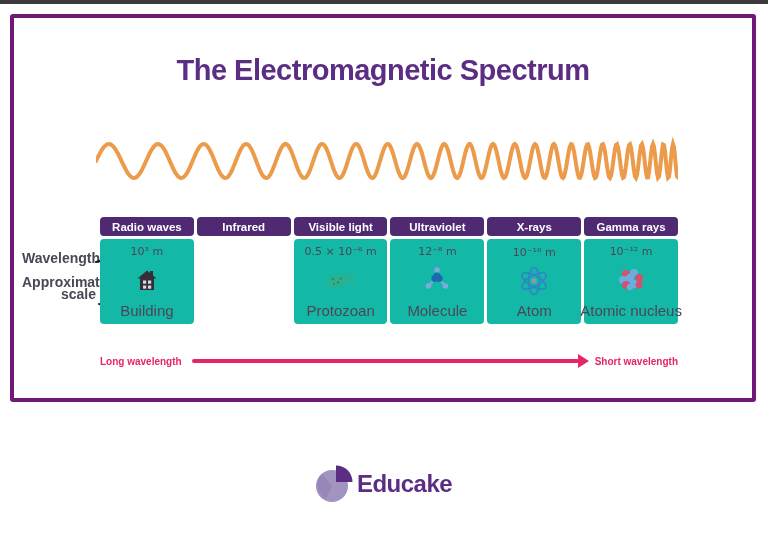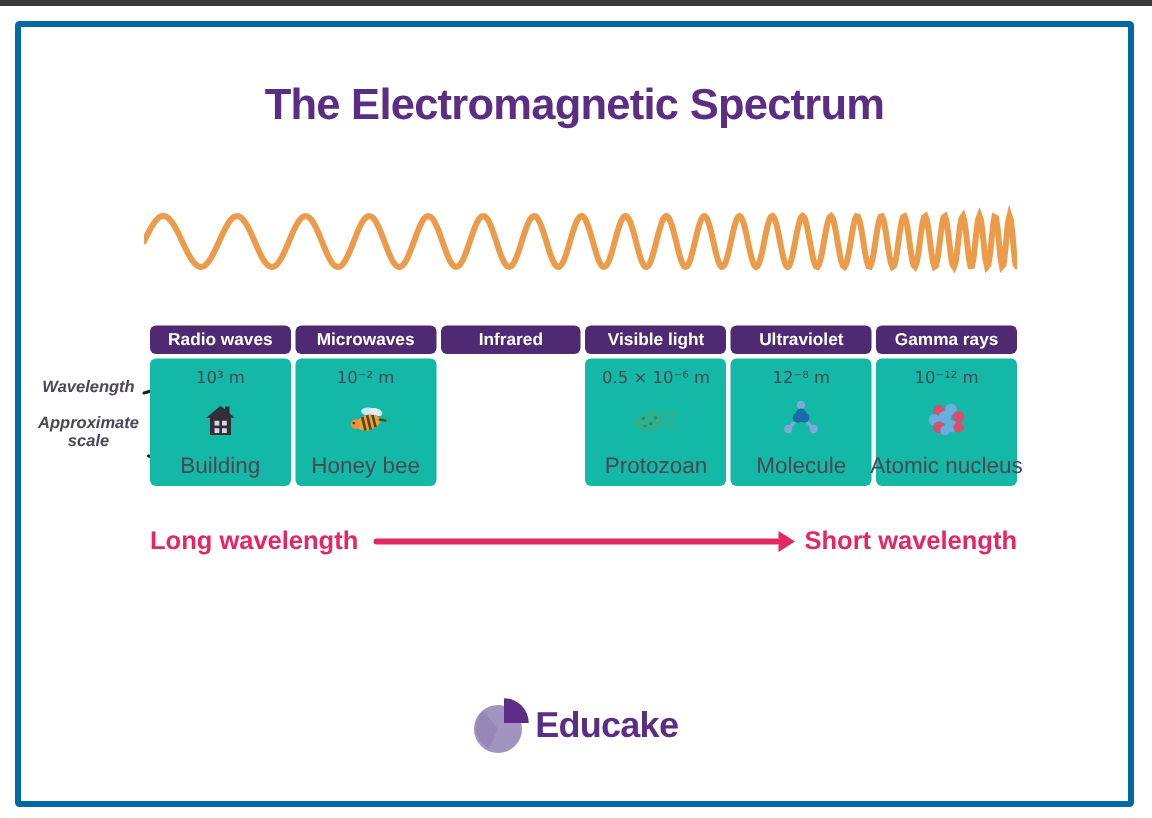--- a/index.html
+++ b/index.html
@@ -2,22 +2,22 @@
 <html><head>
 <meta charset="utf-8">
 <style>
   html,body{margin:0;padding:0;}
   body{
     width:768px;height:545px;position:relative;overflow:hidden;background:#ffffff;
     font-family:"Liberation Sans","DejaVu Sans",sans-serif;
   }
   .top-strip{position:absolute;left:0;top:0;width:768px;height:4px;background:#3a3a3a;}
   .frame{
-    position:absolute;left:10px;top:14px;width:746px;height:524px;
-    border:4px solid #0369a1;border-radius:3px;box-sizing:border-box;background:#ffffff;
+    position:absolute;left:10px;top:14px;width:746px;height:388px;
+    border:4px solid #701a75;border-radius:3px;box-sizing:border-box;background:#ffffff;
   }
   .title{
     position:absolute;left:0;top:36px;width:100%;text-align:center;
     font-size:29px;font-weight:bold;color:#5b2d84;letter-spacing:-0.5px;
   }
   .wave-svg{position:absolute;left:82px;top:112px;width:582px;height:62px;}
 
   
   .table{position:absolute;left:86px;top:199px;width:578px;display:flex;gap:3px;}
   .col{flex:1;display:flex;flex-direction:column;min-width:0;}
@@ -28,28 +28,28 @@
   .col-body{
     background:#14b8a6;border-radius:4px;margin-top:3px;height:85px;
     display:flex;flex-direction:column;align-items:center;justify-content:space-between;
     padding:6px 0 5px;box-sizing:border-box;
   }
   .wavelength{font-size:11px;color:#4d4656;font-family:"DejaVu Sans","Liberation Sans",sans-serif;white-space:nowrap;}
   .scale-label{font-size:15px;color:#4d4656;white-space:nowrap;}
   .cell-icon{display:flex;align-items:center;justify-content:center;height:32px;}
 
   
-  .ann{position:absolute;left:8px;width:74px;text-align:center;font-size:11px;font-weight:bold;color:#4d4656;line-height:12px;font-style:italic;}
+  .ann{position:absolute;left:8px;width:74px;text-align:right;font-size:14px;font-weight:bold;color:#4d4656;line-height:12px;}
   .ann-wavelength{top:234px;}
   .ann-scale{top:258px;}
   .pointer-svg{position:absolute;left:80px;top:230px;width:44px;height:66px;}
 
   
   .trends{position:absolute;left:86px;top:334px;width:578px;}
-  .trend-row{display:flex;align-items:center;height:18px;margin-bottom:8px;font-size:17px;font-weight:bold;}
+  .trend-row{display:flex;align-items:center;height:18px;margin-bottom:8px;font-size:10px;font-weight:bold;}
   .trend-label{white-space:nowrap;}
   .trend-line{flex:1;height:4px;border-radius:2px;background:currentColor;margin:0 16px 0 10px;position:relative;}
   .trend-line::after{
     content:"";position:absolute;right:-10px;top:-5px;width:0;height:0;
     border-left:11px solid;border-left-color:currentColor;
     border-top:7px solid transparent;border-bottom:7px solid transparent;
   }
   
   .footer{position:absolute;left:0;top:446px;width:100%;display:flex;align-items:center;justify-content:center;gap:3px;}
   .brand-text{font-size:24px;font-weight:bold;color:#5b2d84;letter-spacing:-0.5px;}
@@ -88,40 +88,20 @@
             <rect x="9" y="13.5" width="3.2" height="3.2" fill="#dbd4e3"></rect>
             <rect x="14" y="13.5" width="3.2" height="3.2" fill="#dbd4e3"></rect>
             <rect x="9" y="18.5" width="3.2" height="3.2" fill="#dbd4e3"></rect>
             <rect x="14" y="18.5" width="3.2" height="3.2" fill="#dbd4e3"></rect>
           </svg>
         </span>
         <span class="scale-label">Building</span>
       </div>
     </div>
 
-    <div class="col">
-      <div class="col-header">Microwaves</div>
-      <div class="col-body">
-        <span class="wavelength">10⁻² m</span>
-        <span class="cell-icon">
-          <svg width="30" height="26" viewBox="0 0 30 26">
-            <g transform="rotate(-14 15 13)">
-              <ellipse cx="18" cy="8" rx="5" ry="2.8" fill="#cfe4f2" transform="rotate(20 18 8)"></ellipse>
-              <ellipse cx="23" cy="9.5" rx="4.2" ry="2.4" fill="#e3eff7" transform="rotate(35 23 9.5)"></ellipse>
-              <ellipse cx="16" cy="15" rx="8" ry="5.2" fill="#f0a23a"></ellipse>
-              <path d="M13,10.4 L13,19.6 M16.5,10 L16.5,20 M20,10.8 L20,19.2" stroke="#5b431c" stroke-width="1.8" fill="none"></path>
-              <circle cx="7.5" cy="14" r="3.2" fill="#e8923a"></circle>
-              <circle cx="6.6" cy="13" r="0.8" fill="#3a2d14"></circle>
-              <path d="M24,15 L27.5,16.5" stroke="#5b431c" stroke-width="1.6" stroke-linecap="round"></path>
-            </g>
-          </svg>
-        </span>
-        <span class="scale-label">Honey bee</span>
-      </div>
-    </div>
 
     <div class="col">
       <div class="col-header">Infrared</div>
     </div>
 
     <div class="col">
       <div class="col-header">Visible light</div>
       <div class="col-body">
         <span class="wavelength">0.5 × 10⁻⁶ m</span>
         <span class="cell-icon">
@@ -150,20 +130,36 @@
             <circle cx="23.5" cy="20" r="2.8" fill="#7fa9d9"></circle>
             <circle cx="12.8" cy="12.5" r="3.4" fill="#1a6ab0"></circle>
             <circle cx="17.2" cy="12.5" r="3.4" fill="#1a6ab0"></circle>
             <circle cx="15" cy="10" r="3.6" fill="#1a6ab0"></circle>
           </svg>
         </span>
         <span class="scale-label">Molecule</span>
       </div>
     </div>
 
+    <div class="col">
+      <div class="col-header">X-rays</div>
+      <div class="col-body">
+        <span class="cell-icon" style="height:0"></span>
+        <span class="wavelength" style="margin-top:-4px;">10⁻¹⁰ m</span>
+        <span class="cell-icon">
+          <svg width="32" height="32" viewBox="0 0 32 32">
+            <ellipse cx="16" cy="16" rx="5.5" ry="13.5" fill="none" stroke="#2f86c4" stroke-width="1.6"></ellipse>
+            <ellipse cx="16" cy="16" rx="5.5" ry="13.5" fill="none" stroke="#2f86c4" stroke-width="1.6" transform="rotate(60 16 16)"></ellipse>
+            <ellipse cx="16" cy="16" rx="5.5" ry="13.5" fill="none" stroke="#2f86c4" stroke-width="1.6" transform="rotate(120 16 16)"></ellipse>
+            <circle cx="16" cy="16" r="2.4" fill="#9b94a5"></circle>
+          </svg>
+        </span>
+        <span class="scale-label">Atom</span>
+      </div>
+    </div>
 
     <div class="col">
       <div class="col-header">Gamma rays</div>
       <div class="col-body">
         <span class="wavelength">10⁻¹² m</span>
         <span class="cell-icon">
           <svg width="28" height="28" viewBox="0 0 28 28">
             <circle cx="9" cy="8" r="4" fill="#d6506e"></circle>
             <circle cx="17" cy="7" r="4" fill="#68aede"></circle>
             <circle cx="22" cy="12" r="4" fill="#d6506e"></circle>

